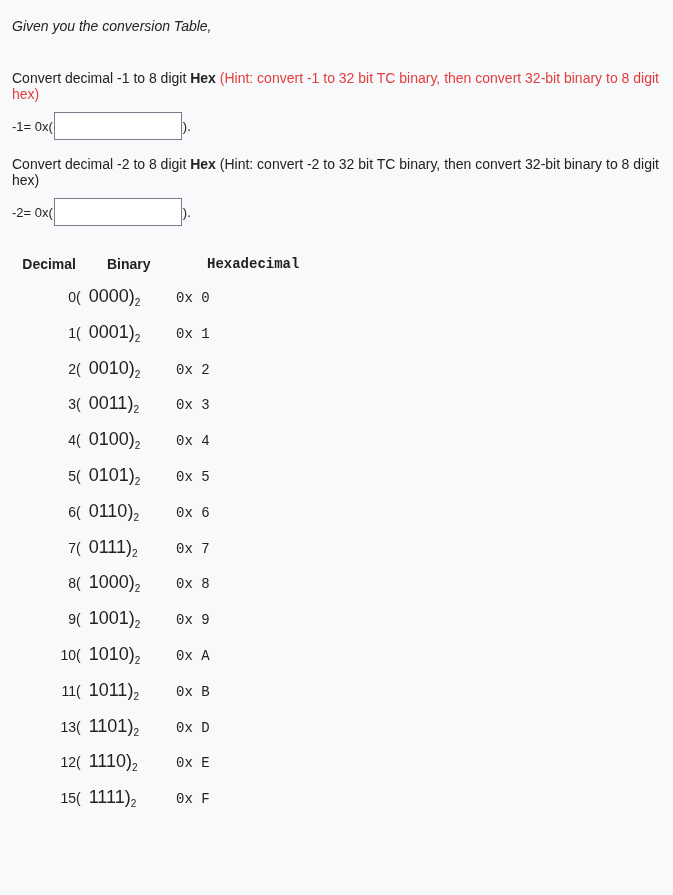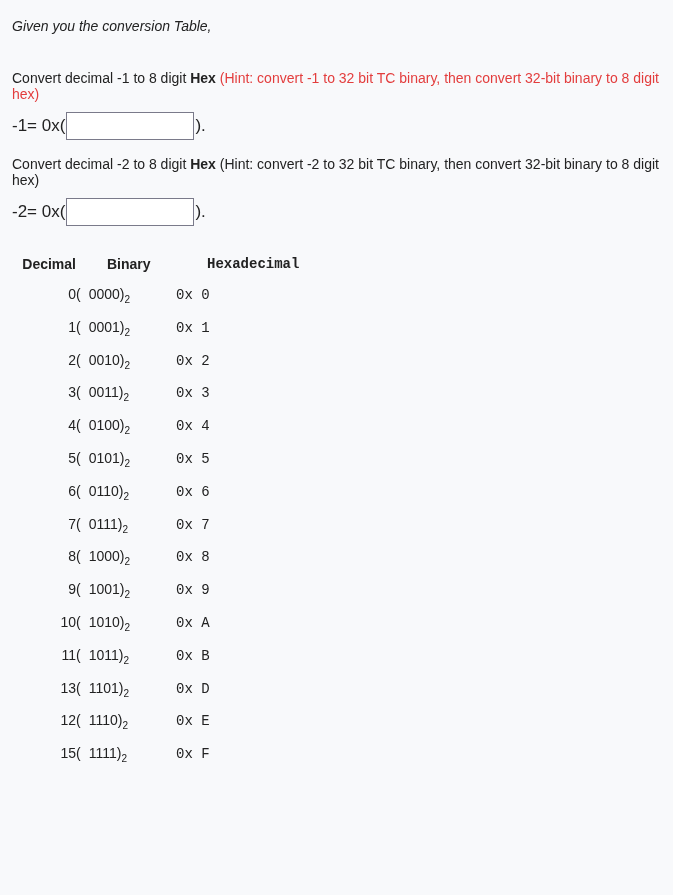--- a/index.html
+++ b/index.html
@@ -26,21 +26,21 @@
     .hint-red {
       color: #e33d3d;
     }
     .input-row {
       display: flex;
       align-items: center;
       margin-top: 10px;
       margin-bottom: 16px;
     }
     .prefix, .suffix {
-      font-size: 17px;
+      font-size: 13px;
       text-align: center;
     }
     .answer-input {
       width: 128px;
       height: 28px;
       border: 1px solid #7a7a8a;
       background: #fff;
       margin: 0 1px;
       padding: 2px 4px;
       font-size: 14px;
@@ -71,21 +71,21 @@
       margin-bottom: 14px;
     }
     .binary-cell {
       width: 100px;
     }
     .paren {
       font-size: 14px;
       margin-right: 8px;
     }
     .bin-val {
-      font-size: 14px;
+      font-size: 18px;
     }
     .sub {
       font-size: 10px;
       vertical-align: sub;
     }
   </style>
 </head>
 <body>
 
 <div class="intro">Given you the conversion Table,</div>

